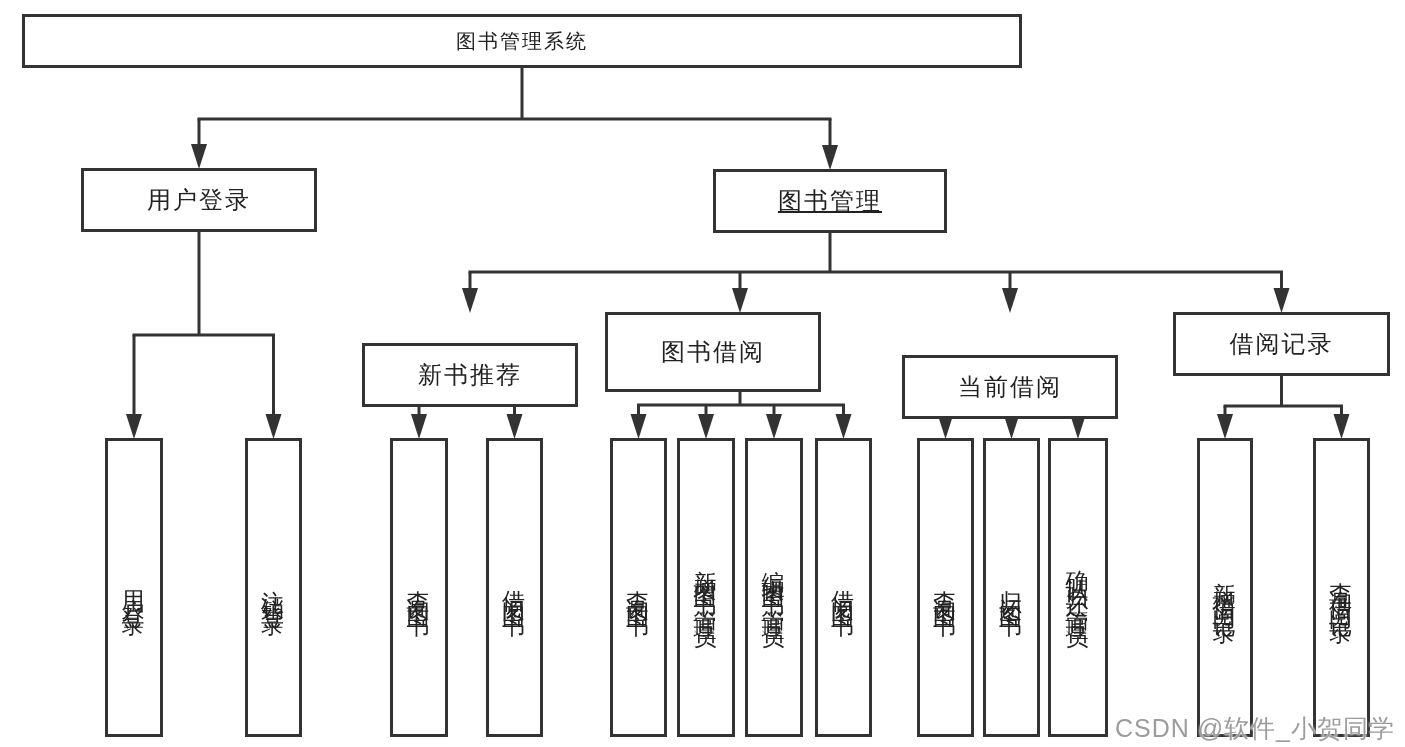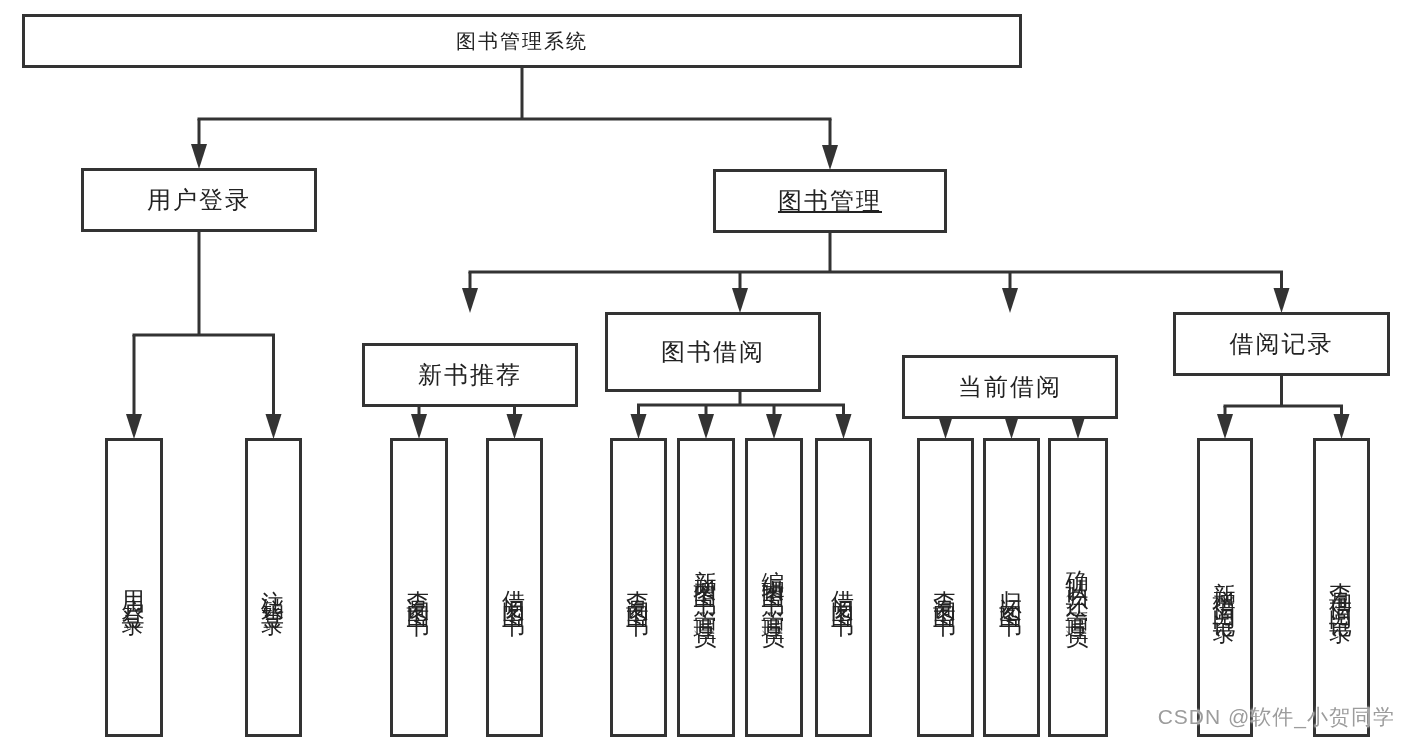--- a/index.html
+++ b/index.html
@@ -38,22 +38,22 @@
     writing-mode: vertical-rl;
     text-orientation: mixed;
     white-space: nowrap;
   }
   .node.title-node {
     font-size: 20px;
   }
   #watermark {
     position: absolute;
     right: 10px;
-    bottom: 16px;
-    font-size: 21px;
+    bottom: 2px;
+    font-size: 25px;
     letter-spacing: 1px;
     color: #9c9c9c;
     text-shadow: 0 0 3px #ffffff, 0 0 2px #ffffff;
     white-space: nowrap;
     z-index: 5;
     text-align: center;
   }
 </style>
 </head>
 <body>

